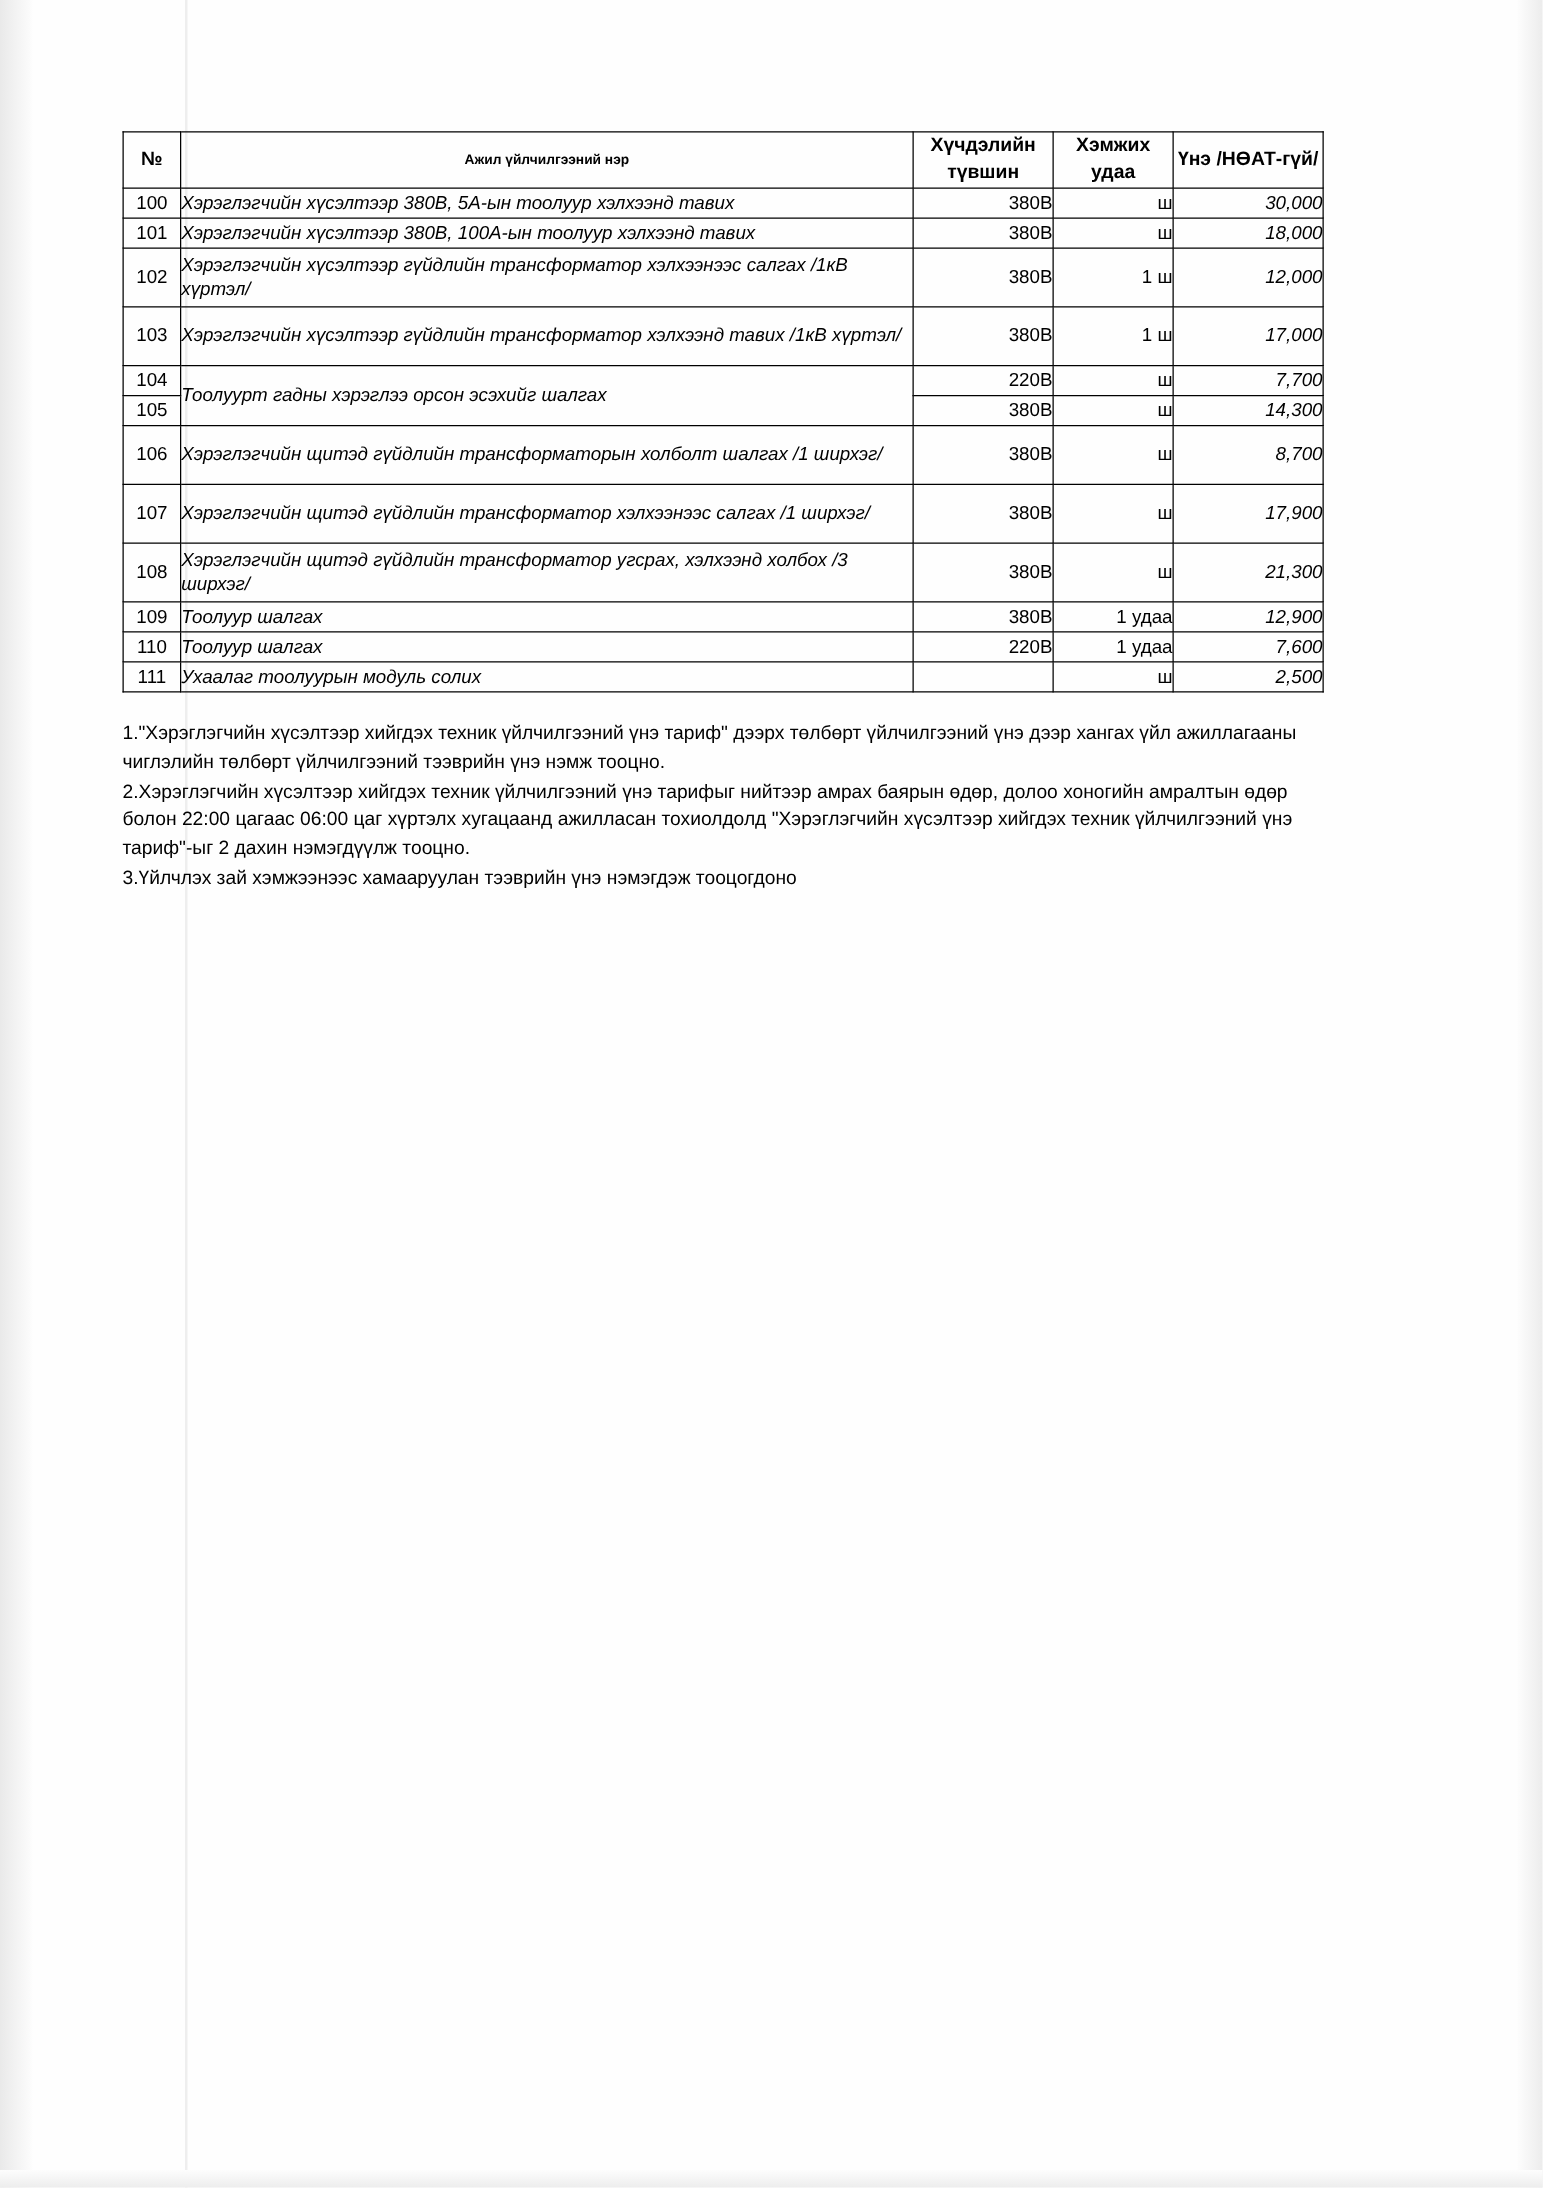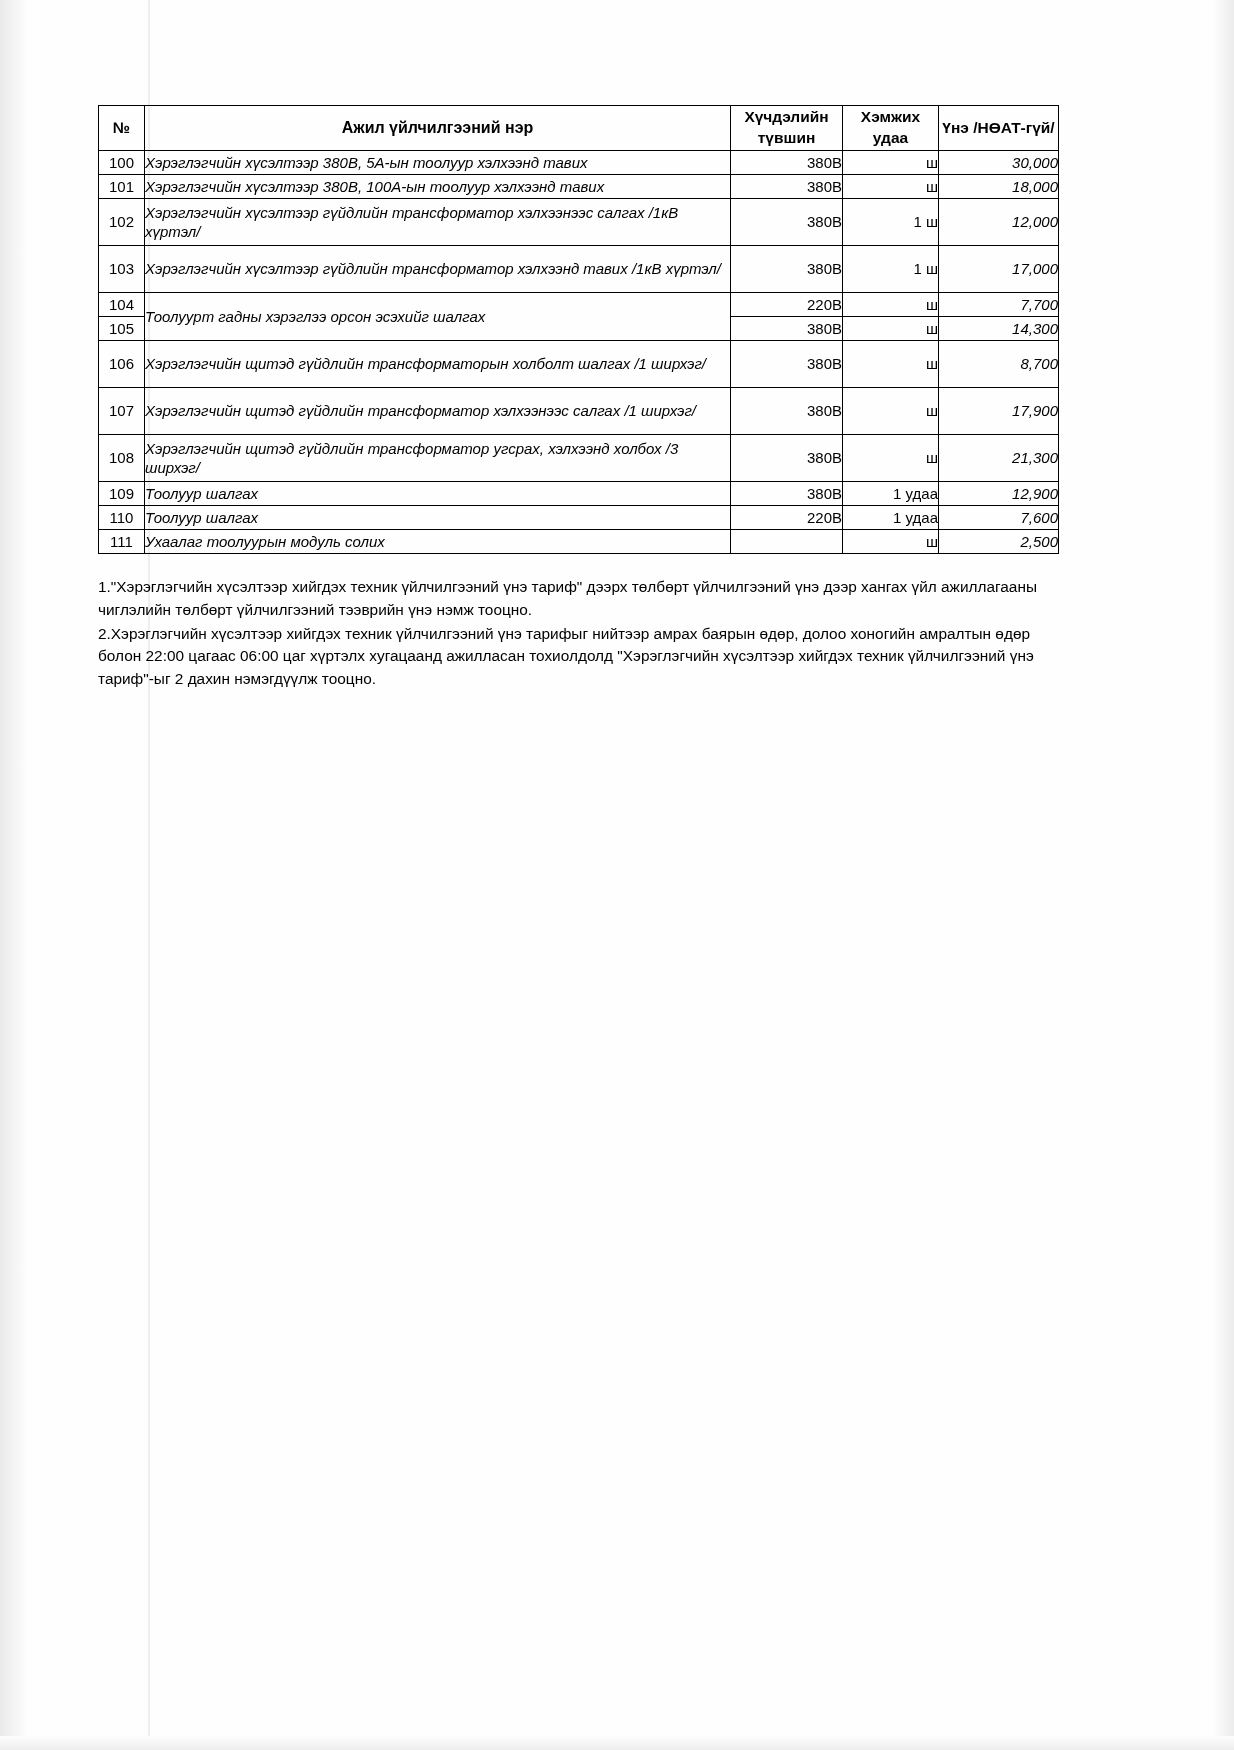--- a/index.html
+++ b/index.html
@@ -72,21 +72,21 @@
   .c-price  { width: 120px; }
 
   thead th {
     font-size: 15.5px;
     font-weight: bold;
     text-align: center;
     line-height: 1.35;
     padding: 6px 3px;
     height: 44px;
   }
-  thead th.th-name { font-size: 16px; }
+  thead th.th-name { font-size: 11px; }
 
   tbody td {
     font-size: 15px;
     line-height: 1.3;
   }
   td.num {
     text-align: center;
     padding: 2px 3px;
   }
   td.name {
@@ -248,16 +248,17 @@
           <td class="unit">ш</td>
           <td class="price">2,500</td>
         </tr>
 
       </tbody>
     </table>
 
     <div class="notes">
       <p>1."Хэрэглэгчийн хүсэлтээр хийгдэх техник үйлчилгээний үнэ тариф" дээрх төлбөрт үйлчилгээний үнэ дээр хангах үйл ажиллагааны чиглэлийн төлбөрт үйлчилгээний тээврийн үнэ нэмж тооцно.</p>
       <p>2.Хэрэглэгчийн хүсэлтээр хийгдэх техник үйлчилгээний үнэ тарифыг нийтээр амрах баярын өдөр, долоо хоногийн амралтын өдөр болон 22:00 цагаас 06:00 цаг хүртэлх хугацаанд ажилласан тохиолдолд "Хэрэглэгчийн хүсэлтээр хийгдэх техник үйлчилгээний үнэ тариф"-ыг 2 дахин нэмэгдүүлж тооцно.</p>
+      <p>3.Үйлчлэх зай хэмжээнээс хамааруулан тээврийн үнэ нэмэгдэж тооцогдоно</p>
     </div>
 
   </div>
 </div>
 
 </body></html>

